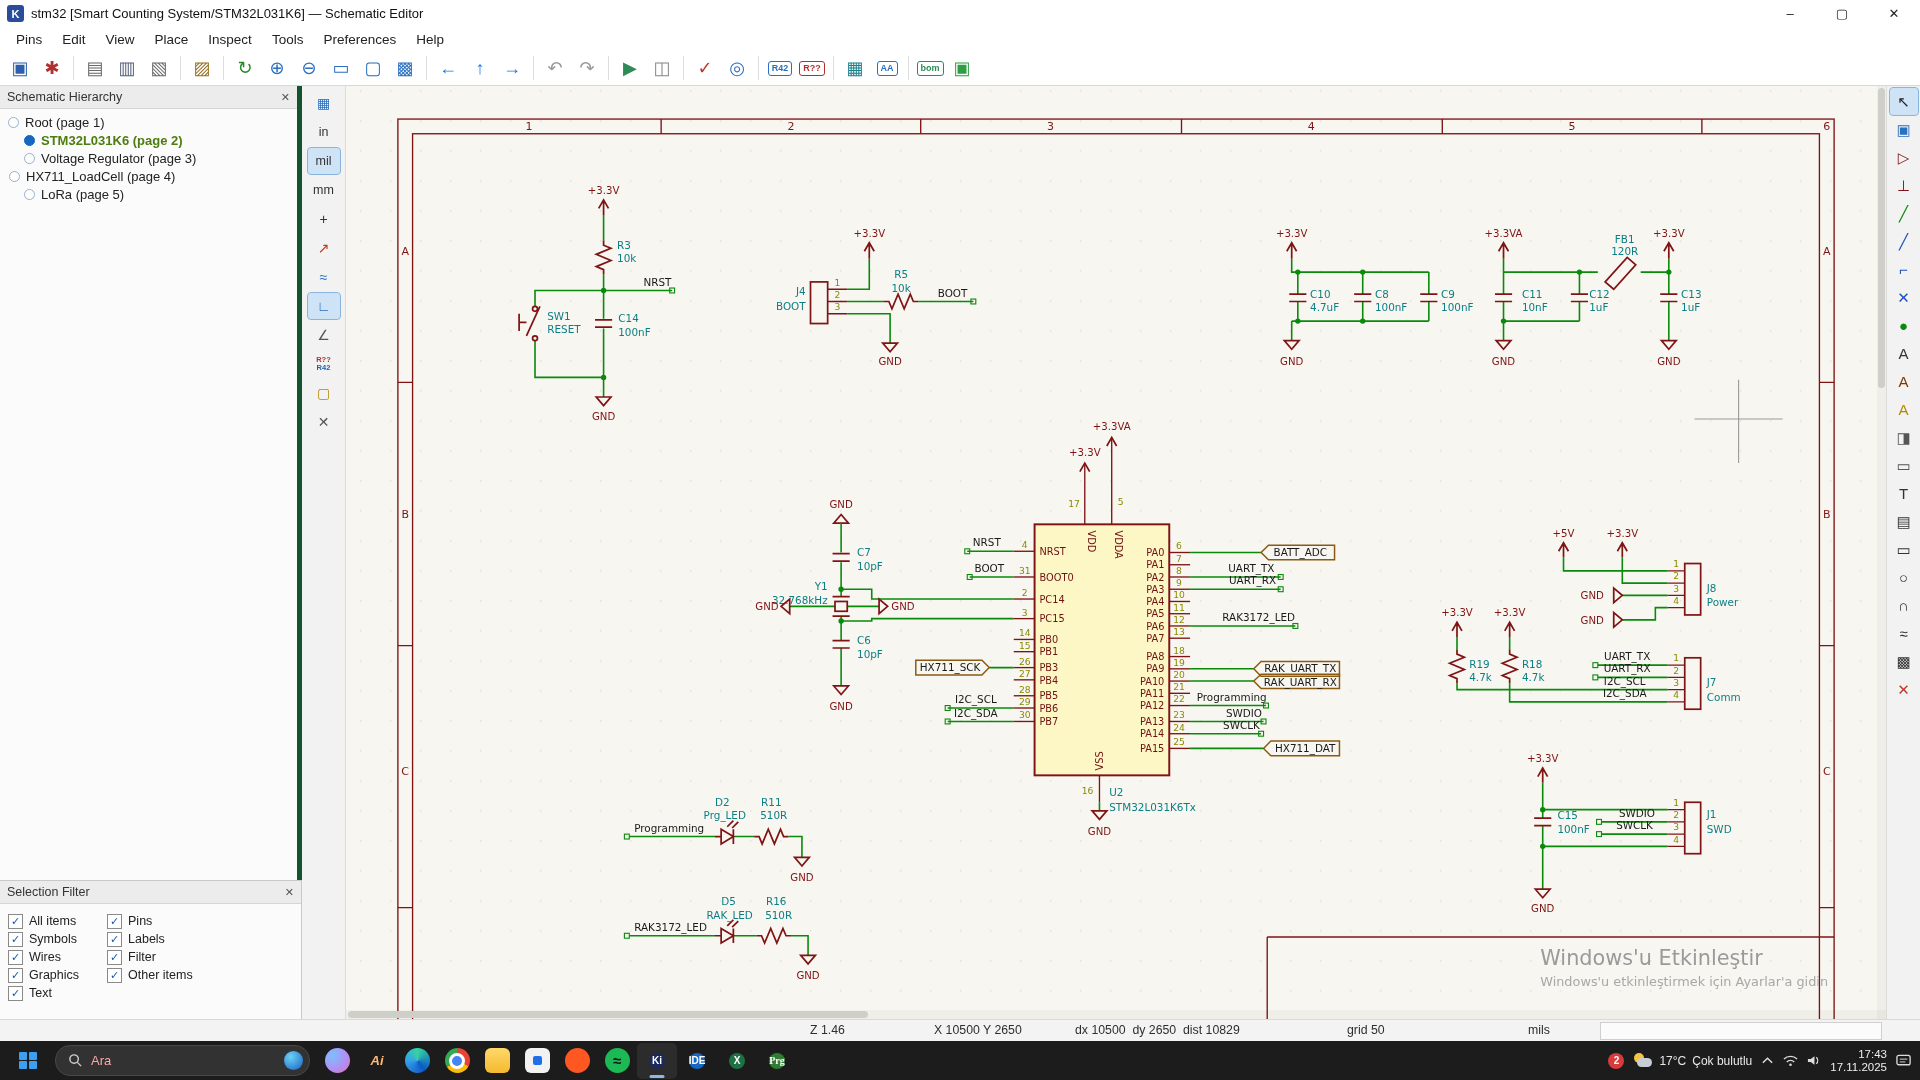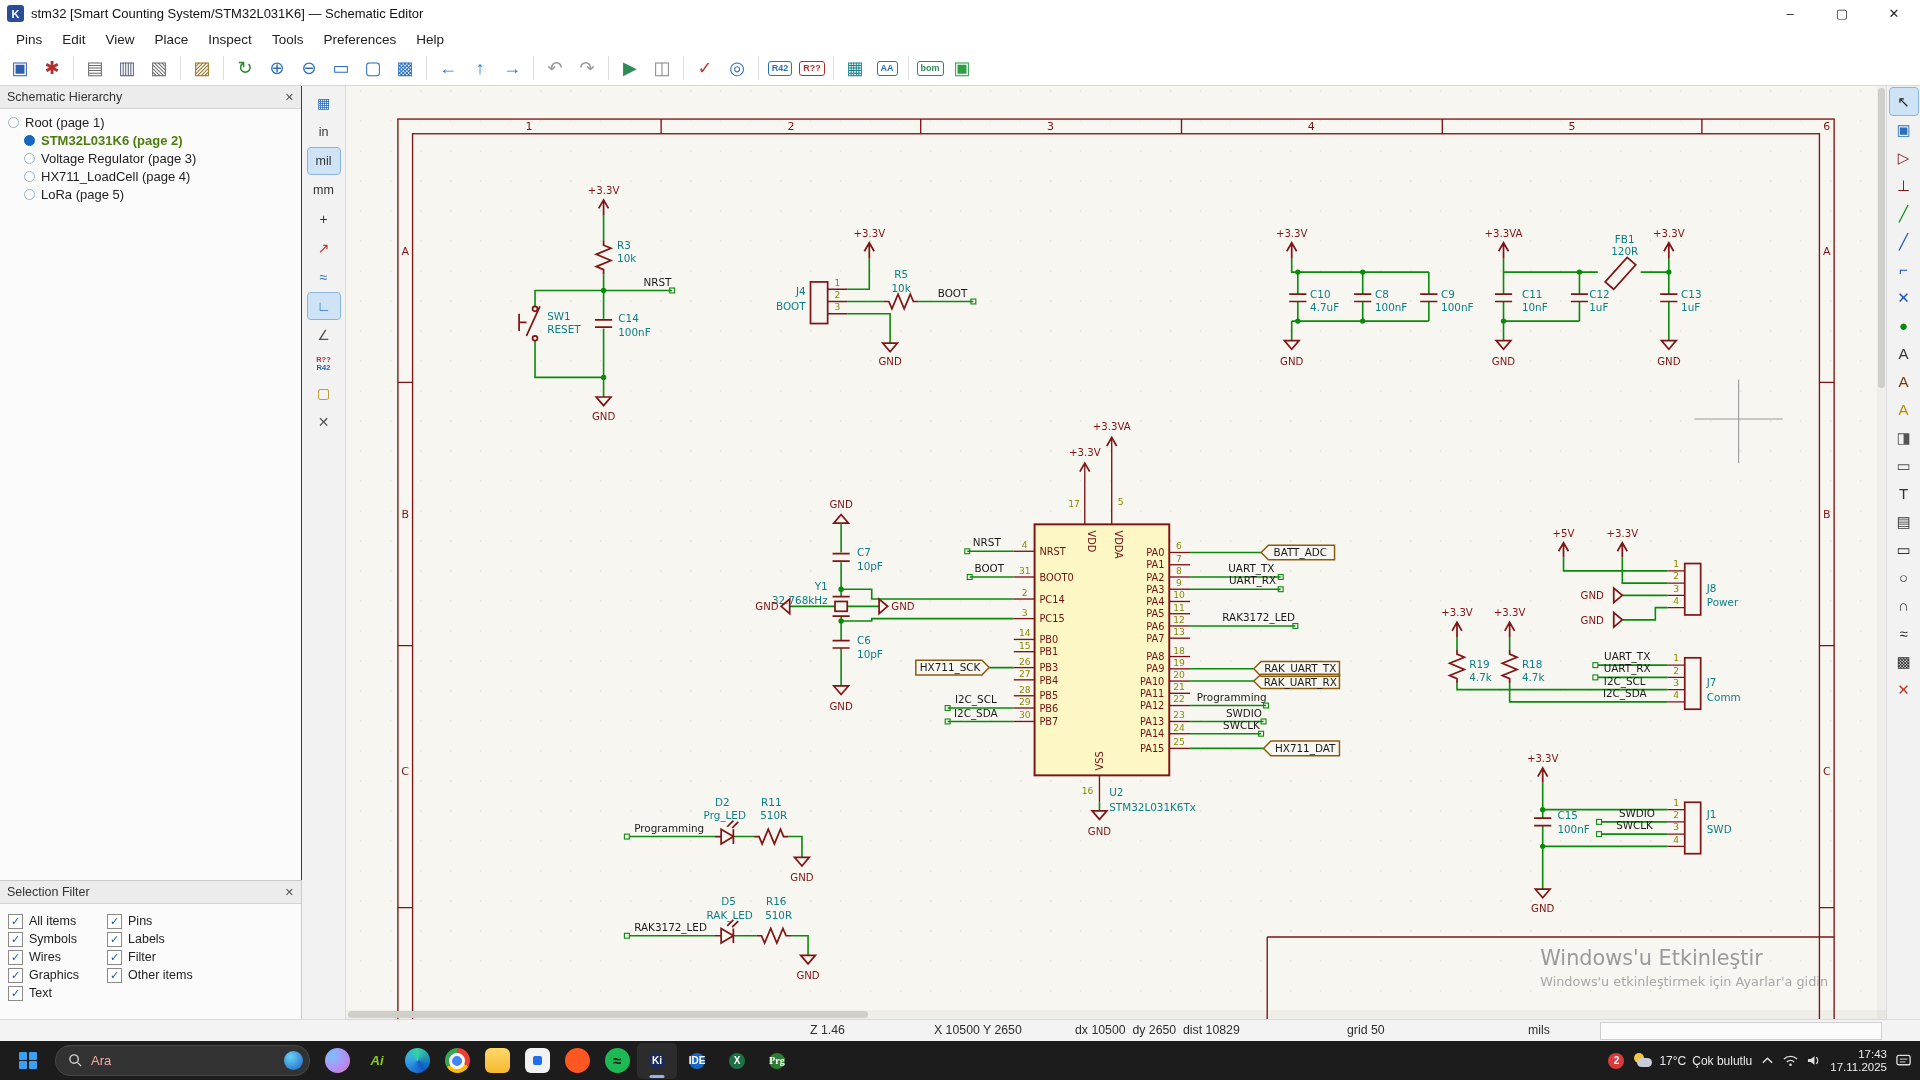--- a/index.html
+++ b/index.html
@@ -20,21 +20,21 @@
   
   .toolbar{position:absolute;left:0;top:51px;width:100%;height:35px;background:#fff;
            border-bottom:1px solid #d8d8d8;display:flex;align-items:center;padding-left:4px;box-sizing:border-box}
   .tb-btn{width:30px;height:30px;margin:0 1px;display:flex;align-items:center;justify-content:center;
           font-size:18px;border-radius:3px}
   .tb-chipbtn{width:auto;min-width:30px}
   .tb-chip{font-size:9px;font-weight:bold;border:1.5px solid;border-radius:3px;padding:2px 3px;line-height:9px}
   .tb-sep{width:1px;height:24px;background:#ddd;margin:0 5px}
   
   .hier-panel{position:absolute;left:0;top:86px;width:302px;height:794px;background:#fbfbfb;
-              border-right:1px solid #14532d;box-sizing:border-box}
+              border-right:5px solid #14532d;box-sizing:border-box}
   .filter-panel{position:absolute;left:0;top:880px;width:302px;height:139px;background:#fbfbfb;
               border-right:1px solid #c9c9c9;border-top:1px solid #c9c9c9;box-sizing:border-box}
   .panel-head{height:22px;background:#ececec;border-bottom:1px solid #d5d5d5;display:flex;align-items:center;
               padding:0 7px;font-size:12.5px;color:#333}
   .panel-close{margin-left:auto;font-size:11px;color:#555}
   .tree{padding-top:4px}
   .tree-item{display:flex;align-items:center;gap:6px;height:18px;font-size:13px;color:#222}
   .tree-dot{width:9px;height:9px;border-radius:50%;border:1.5px solid #9ab0c8;background:#fff;flex:none}
   .tree-dot.on{background:#1667c0;border-color:#1667c0}
   .tree-item.sel .tree-label{font-weight:bold;color:#4d7c0f}
@@ -97,21 +97,21 @@
           width:15px;height:3px;border-radius:2px;background:#8fb8e8}
   .win-logo{display:grid;grid-template-columns:8px 8px;grid-template-rows:8px 8px;gap:1.5px}
   .win-logo i{background:#3ba0f2;border-radius:1px}
   .search-pill{height:29px;min-width:235px;margin:0 7px;border-radius:15px;background:#323232;border:1px solid #484848;
           display:flex;align-items:center;padding:0 6px 0 12px;gap:8px;color:#fca5a5;font-size:13px}
   .bing-dot{margin-left:auto;width:19px;height:19px;border-radius:50%;
           background:radial-gradient(circle at 35% 30%,#6ad1f5,#1862c6)}
   .app-ic{width:25px;height:25px;border-radius:6px;display:flex;align-items:center;justify-content:center;
           font-weight:bold;color:#fff;font-size:10px}
   .app-ic.copilot{border-radius:50%;background:radial-gradient(circle at 30% 30%,#7cc0ff,#b48cf2 60%,#e8739a)}
-  .app-ic.textdark{background:transparent;color:#84cc16;font-size:13px;font-style:italic}
+  .app-ic.textdark{background:transparent;color:#fdba74;font-size:13px;font-style:italic}
   .app-ic.edge{border-radius:50%;background:conic-gradient(#35d3a2,#0c59c9 40%,#35a1e8 75%,#35d3a2)}
   .app-ic.chrome{border-radius:50%;background:conic-gradient(#ea4335 0 33%,#fbbc05 0 66%,#34a853 0 100%);position:relative}
   .app-ic.chrome::after{content:"";width:10px;height:10px;background:#4285f4;border:3px solid #fff;border-radius:50%}
   .app-ic.folder{background:linear-gradient(#ffd96b,#f5b82e)}
   .app-ic.store{background:#f2f2f2;position:relative}
   .app-ic.store::after{content:"";width:9px;height:9px;border-radius:2px;background:#1f6feb}
   .app-ic.brave{border-radius:50%;background:#ff5722}
   .app-ic.spotify{border-radius:50%;background:#1db954;color:#121212;font-size:15px}
   .app-ic.spotify::after{content:"≈";font-weight:900}
   .tray{margin-left:auto;display:flex;align-items:center;gap:9px;color:#e8e8e8}
@@ -206,21 +206,21 @@
         <span class="tree-label">Root (page 1)</span>
       </div>
       <div class="tree-item sel" style="padding-left: 24px;">
         <span class="tree-dot on"></span>
         <span class="tree-label">STM32L031K6 (page 2)</span>
       </div>
       <div class="tree-item" style="padding-left: 24px;">
         <span class="tree-dot"></span>
         <span class="tree-label">Voltage Regulator (page 3)</span>
       </div>
-      <div class="tree-item" style="padding-left: 24px;">
+      <div class="tree-item" style="padding-left: 9px;">
         <span class="tree-dot"></span>
         <span class="tree-label">HX711_LoadCell (page 4)</span>
       </div>
       <div class="tree-item" style="padding-left: 24px;">
         <span class="tree-dot"></span>
         <span class="tree-label">LoRa (page 5)</span>
       </div>
     </div>
 </div>
 

